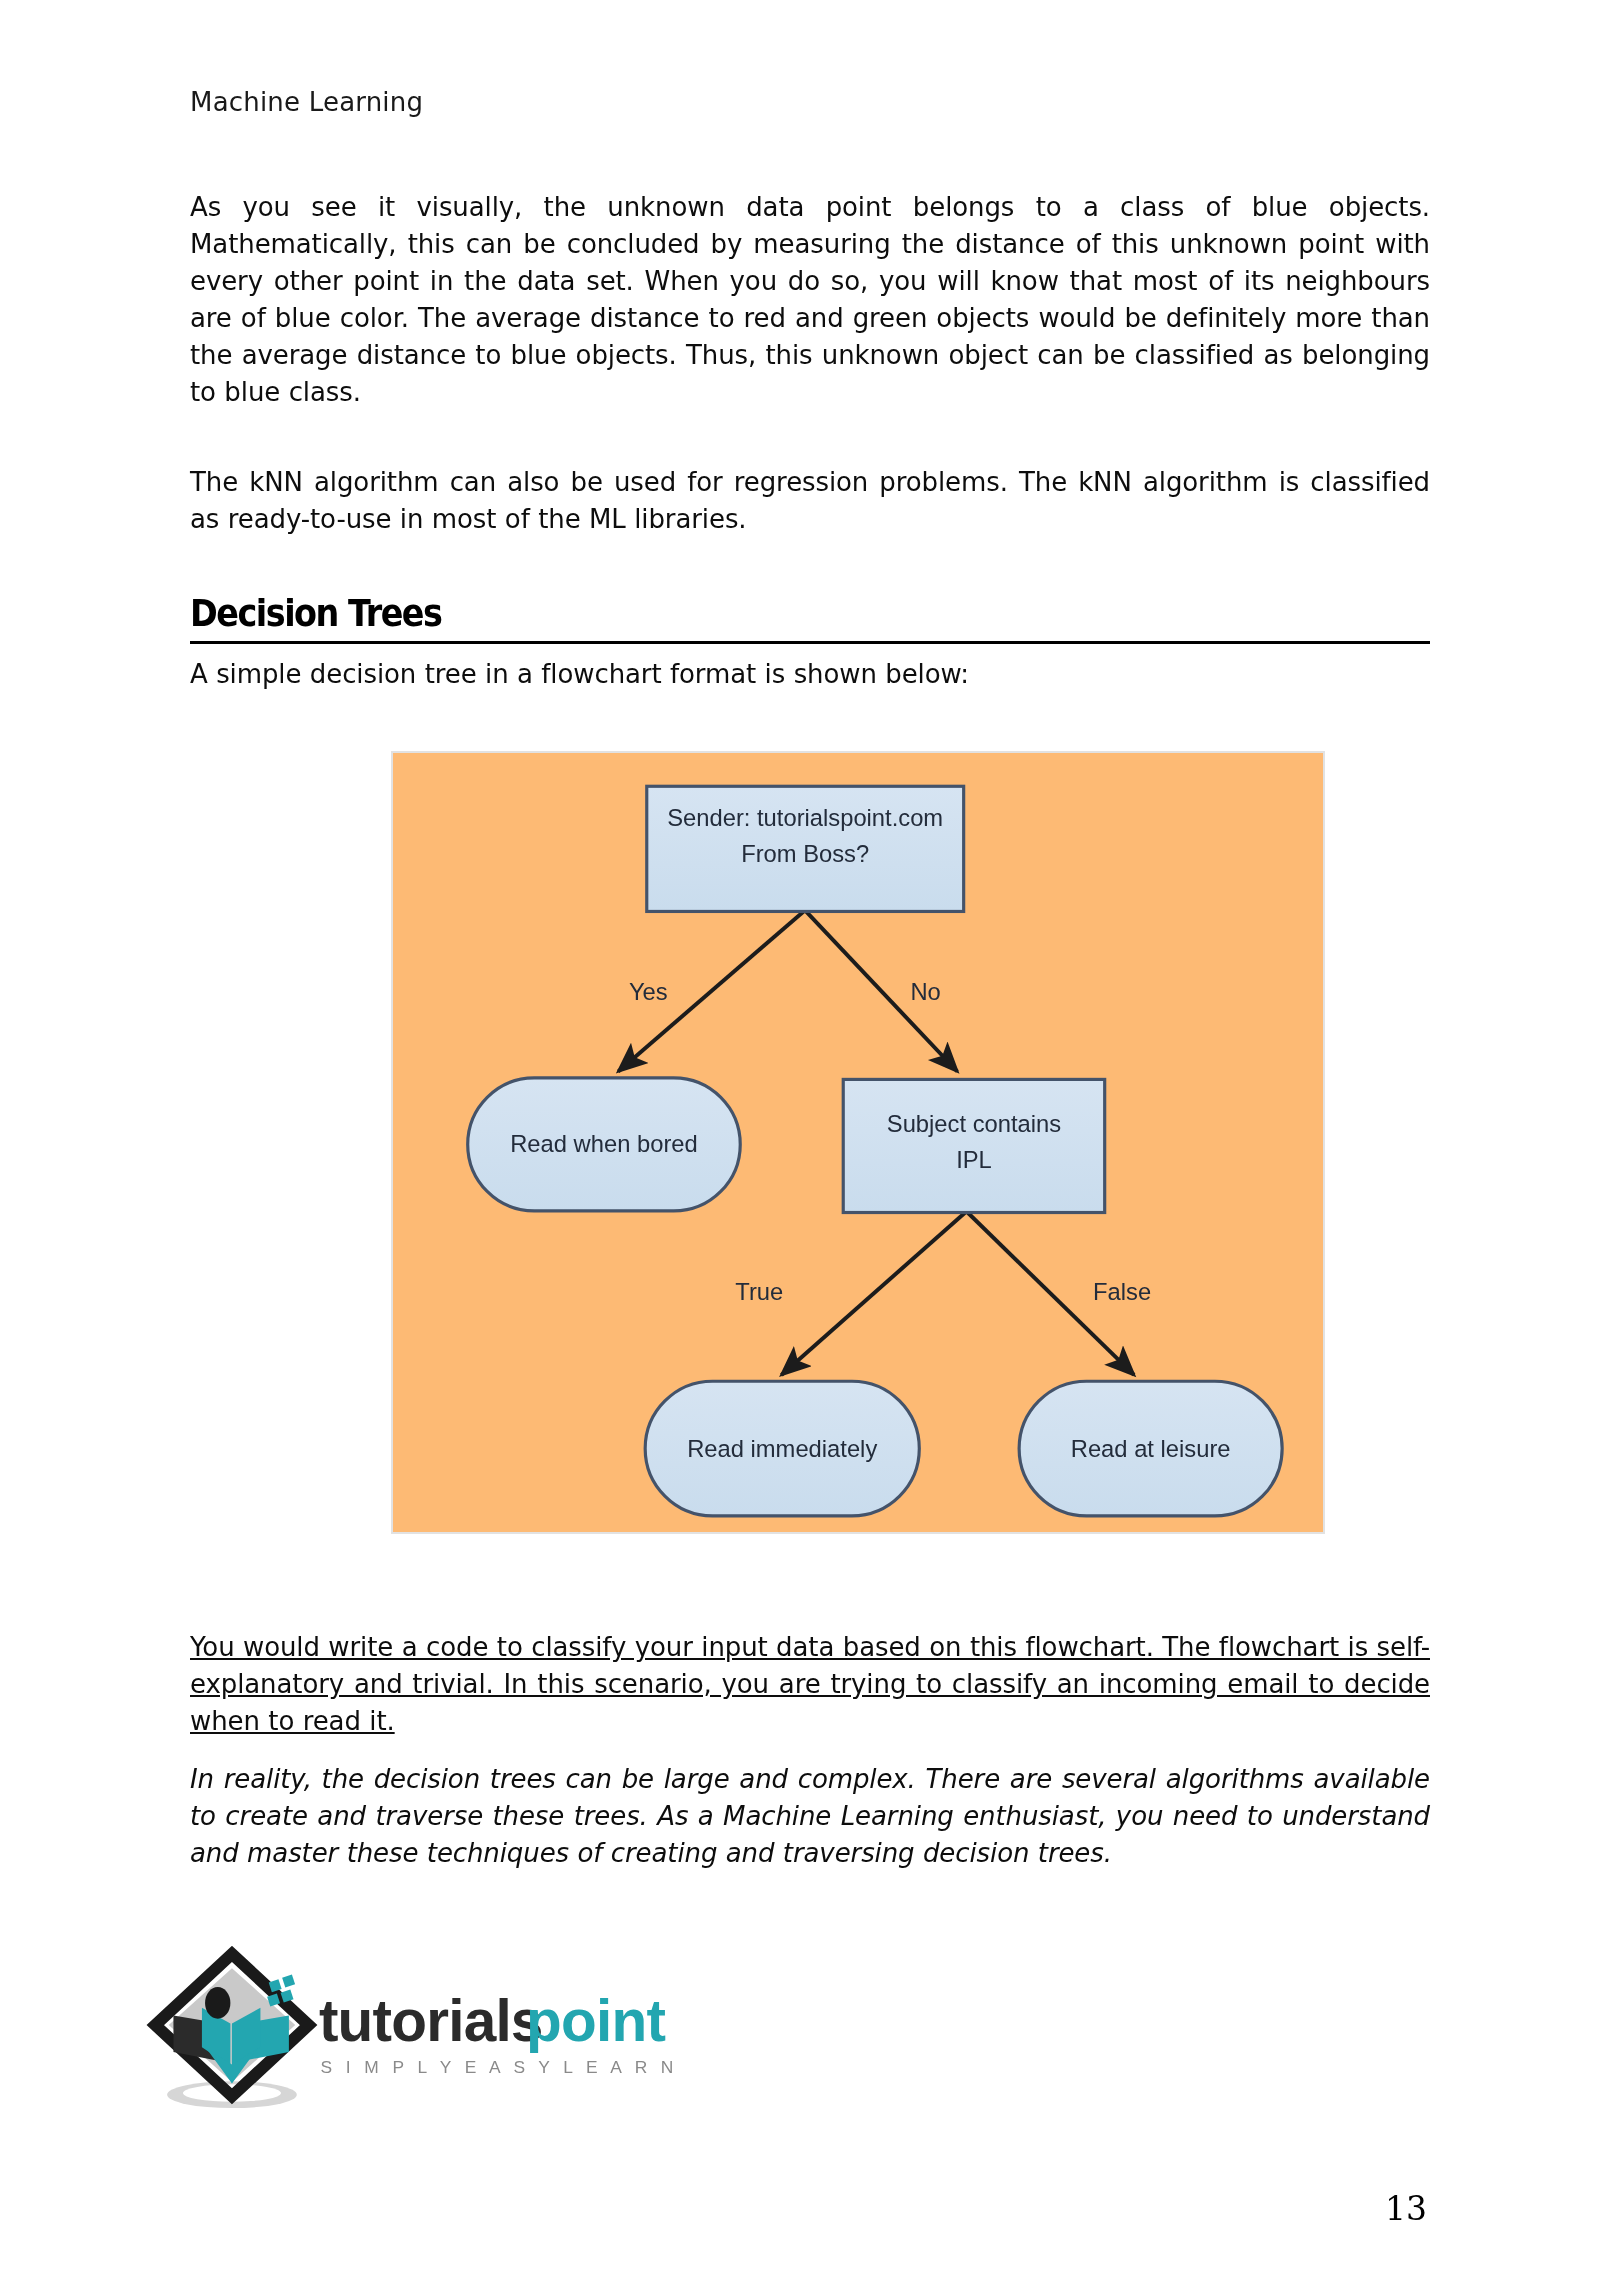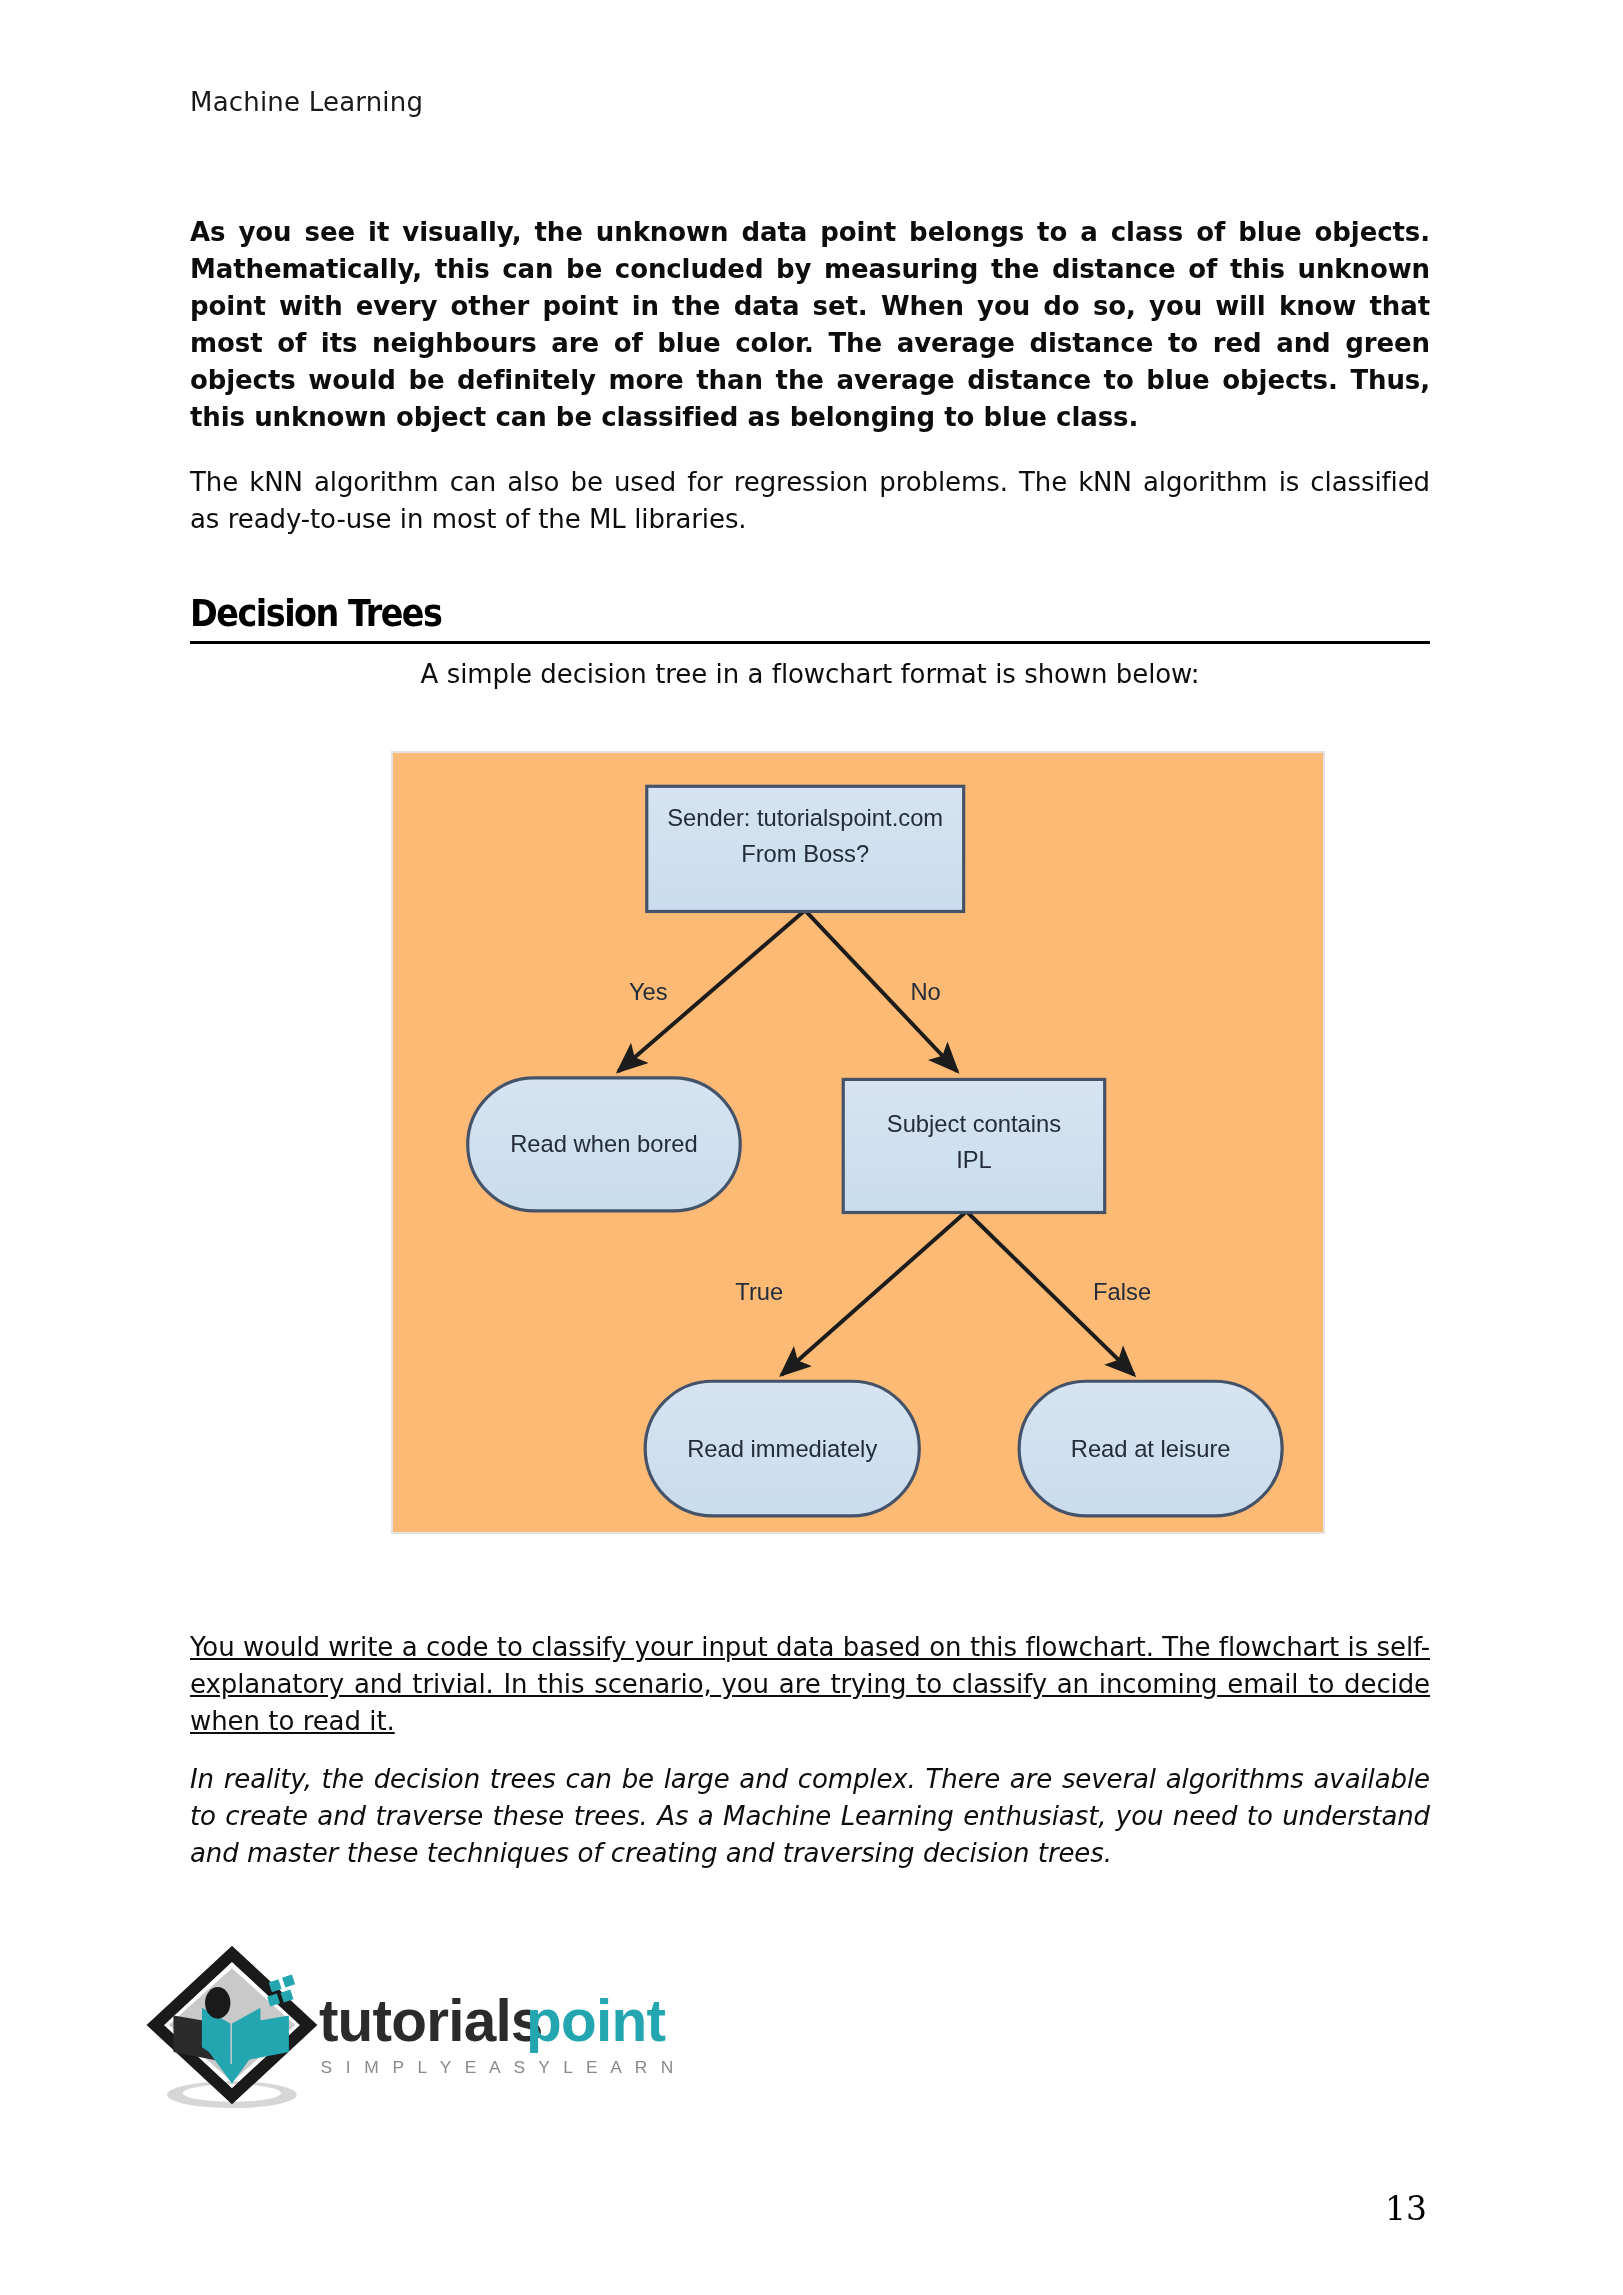--- a/index.html
+++ b/index.html
@@ -49,24 +49,24 @@
     margin: 0;
     font-size: 26px;
     line-height: 37px;
     text-align: justify;
     color: #0d0d0d;
     font-family: "DejaVu Sans", sans-serif;
     letter-spacing: -0.1px;
     word-spacing: 0.3px;
   }
   p.body-par.no-justify {
-    text-align: center;
-  }
-
-  .par-1 { position: absolute; left: 0; top: 214px;  width: 1240px; font-weight: bold; }
+    text-align: left;
+  }
+
+  .par-1 { position: absolute; left: 0; top: 189px;  width: 1240px; }
   .par-2 { position: absolute; left: 0; top: 464px;  width: 1240px; }
   .par-3 { position: absolute; left: 0; top: 656px;  width: 1240px; }
   .par-4 { position: absolute; left: 0; top: 1629px; width: 1240px; text-decoration: underline; }
   .par-5 { position: absolute; left: 0; top: 1761px; width: 1240px; font-style: italic; }
 
   
   .section-heading {
     position: absolute;
     left: 190px;
     top: 591px;

